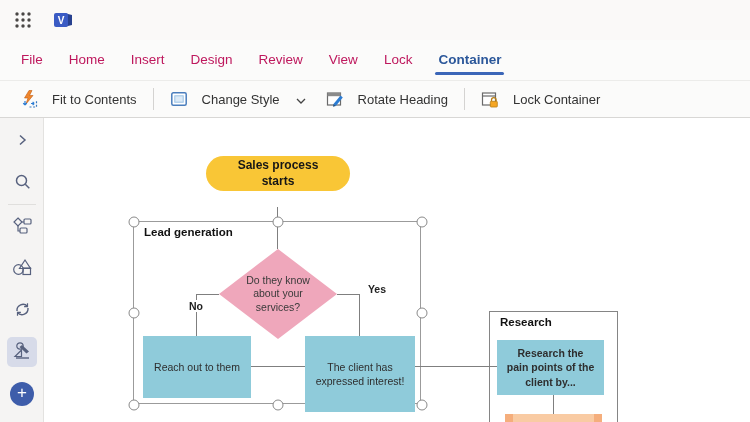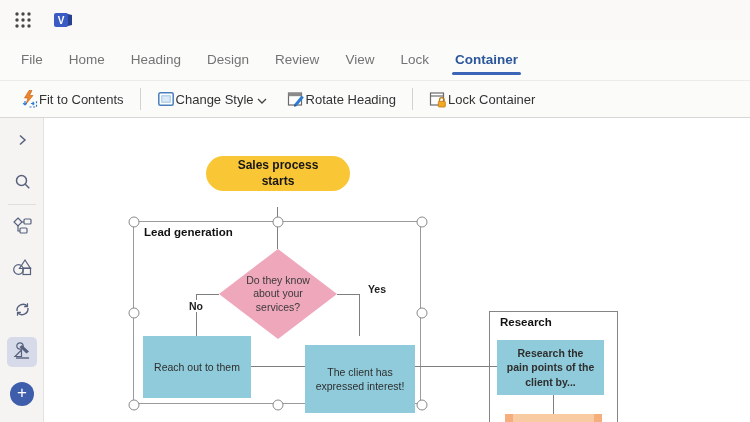--- a/index.html
+++ b/index.html
@@ -6,31 +6,31 @@
   html,body { width:750px; height:422px; overflow:hidden; background:#fff;
     font-family:"Liberation Sans", sans-serif; }
 
   
   .app-bar { height:40px; background:#faf9f8; display:flex; align-items:center;
     padding-left:14px; gap:20px; }
   .icon-btn { display:flex; align-items:center; justify-content:center; cursor:pointer; }
 
   
   .menu-bar { height:40px; background:#fbfbfa; display:flex; align-items:center; padding-left:8px; }
-  .menu-item { padding:0 13px; font-size:13.5px; color:#737373; line-height:40px;
+  .menu-item { padding:0 13px; font-size:13.5px; color:#be185d; line-height:40px;
     cursor:pointer; white-space:nowrap; }
   .ctx-tab { color:#2B579A; font-weight:700; position:relative; }
   .ctx-tab.active::after { content:""; position:absolute; left:10px; right:10px;
     bottom:5px; height:3px; background:#3B66B8; border-radius:2px; }
 
   
   .ribbon { height:38px; background:#fbfbfa; border-top:1px solid #ececea;
     border-bottom:1px solid #d8d7d5; box-shadow:0 1px 2px rgba(0,0,0,.05);
     display:flex; align-items:center; padding-left:10px; }
-  .ribbon-btn { display:flex; align-items:center; gap:1px; padding:5px 10px;
+  .ribbon-btn { display:flex; align-items:center; gap:14px; padding:5px 10px;
     border-radius:4px; font-size:13px; color:#333; cursor:pointer; white-space:nowrap; }
   .ribbon-sep { width:1px; height:22px; background:#d4d3d1; margin:0 6px; }
   .chev { margin-left:2px; }
 
   
   .main { display:flex; height:304px; }
   .sidebar { width:44px; background:#f5f4f3; border-right:1px solid #e3e2e0;
     position:relative; flex:none; }
   .side-item { position:absolute; left:7px; width:30px; height:30px; border-radius:5px;
     display:flex; align-items:center; justify-content:center; cursor:pointer; }
@@ -61,21 +61,21 @@
 
   .connector { position:absolute; background:#7f7f7f; cursor:pointer; z-index:1; }
 
   .decision-shape { left:175px; top:131px; width:118px; height:90px; background:#EFA7BB;
     clip-path:polygon(50% 0,100% 50%,50% 100%,0 50%); font-size:10.5px; color:#3a3a3a;
     line-height:1.3; z-index:2; }
   .decision-shape .txt { width:80px; }
 
   .task-shape { background:#8FCBDA; font-size:10.5px; color:#2e2e2e; line-height:1.35; z-index:2; }
   .reach-shape { left:99px; top:218px; width:108px; height:62px; }
-  .interest-shape { left:261px; top:218px; width:110px; height:68px;margin-top:9px; }
+  .interest-shape { left:261px; top:218px; width:110px; height:76px; }
   .interest-shape .txt { width:100px; }
   .research-task-shape { left:453px; top:222px; width:107px; height:55px;font-weight:bold; }
   .research-task-shape .txt { width:90px; }
 
   .edge-label { position:absolute; transform:translate(-50%,-50%); background:#fff;
     padding:0 3px; font-weight:700; font-size:10.5px; color:#222; z-index:3; cursor:pointer; }
 
   .subprocess-shape { left:461px; top:296px; width:97px; height:22px; background:#F9CBA3; z-index:2; }
   .subprocess-edge { position:absolute; top:0; bottom:0; width:8px; background:#F5AE7C; }
   .subprocess-edge.left { left:0; }
@@ -105,21 +105,21 @@
       <path d="M12 3 L20 5 V15 L12 17 Z" fill="#27418F"></path>
       <rect x="2" y="3" width="14" height="14" rx="2" fill="#3A5BC4"></rect>
       <text x="9" y="14" font-size="10" font-weight="bold" fill="#fff" text-anchor="middle" font-family="Liberation Sans, sans-serif">V</text>
     </svg>
   </span>
 </div>
 
 <div class="menu-bar">
   <span class="menu-item">File</span>
   <span class="menu-item">Home</span>
-  <span class="menu-item">Heading</span>
+  <span class="menu-item">Insert</span>
   <span class="menu-item">Design</span>
   <span class="menu-item">Review</span>
   <span class="menu-item">View</span>
   <span class="menu-item">Lock</span>
   <span class="menu-item ctx-tab active">Container</span>
 </div>
 
 <div class="ribbon">
   <div class="ribbon-btn">
     <span class="icon-btn">

